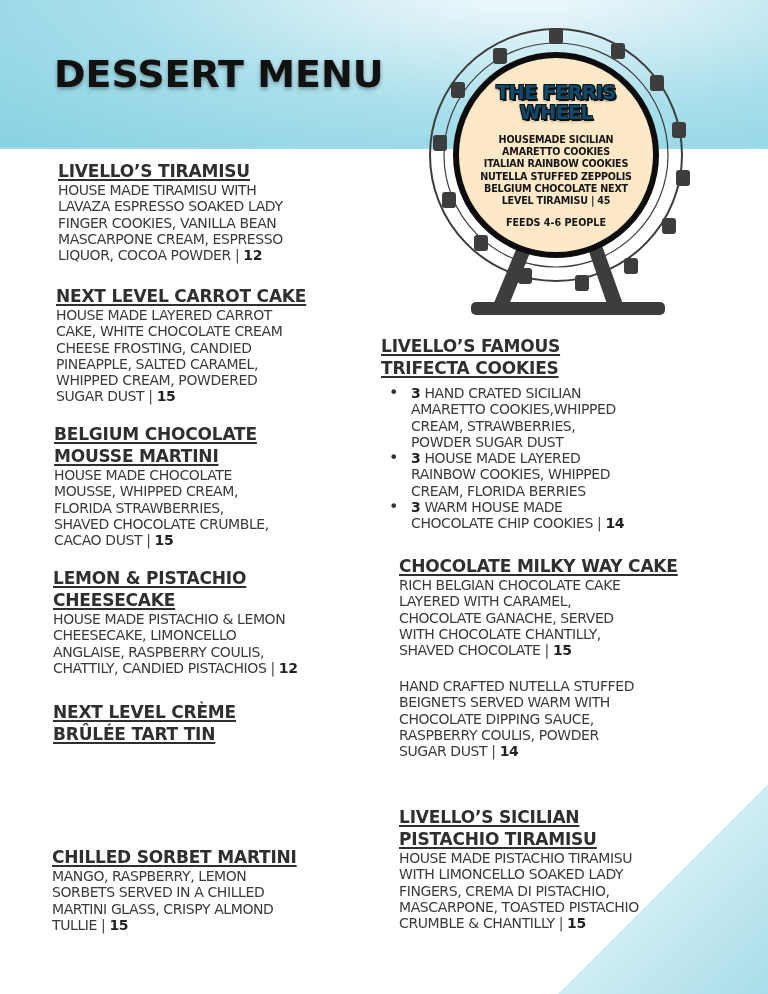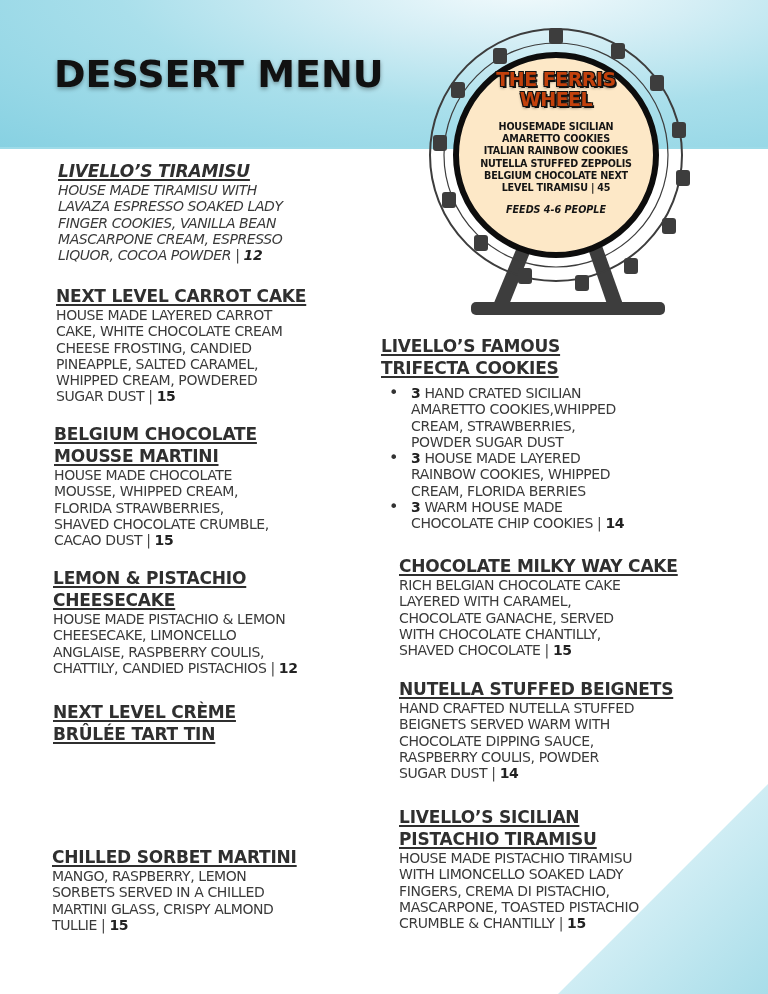--- a/index.html
+++ b/index.html
@@ -45,31 +45,31 @@
   .qty { font-weight: bold; color: #222; }
 
   .wheel-wrap { position: absolute; left: 425px; top: 10px; width: 280px; height: 310px; }
   .wheel-svg { position: absolute; left: 0; top: 0; }
   .wheel-center {
     position: absolute; left: 28px; top: 42px; width: 206px; height: 206px;
     border-radius: 50%; background: #fde8c7; border: 6px solid #0d0d0d;
     box-sizing: border-box; text-align: center;
   }
   .wheel-title {
-    margin-top: 11px; font-weight: bold; font-size: 19px; line-height: 20px;
-    color: #c2410c; letter-spacing: -0.5px;
+    margin-top: 24px; font-weight: bold; font-size: 19px; line-height: 20px;
+    color: #0c4a6e; letter-spacing: -0.5px;
     text-shadow: 2px 2px 0 #111, -1px -1px 0 #111, 1px -1px 0 #111, -1px 1px 0 #111, 0 2px 3px rgba(0,0,0,0.5);
     white-space: pre-line;
   }
   .wheel-items {
     margin-top: 12px; font-weight: bold; font-size: 9.6px; line-height: 12.2px;
     color: #151515; white-space: pre-line; letter-spacing: -0.2px;
   }
   .wheel-note {
-    margin-top: 10px; font-weight: bold; font-style: italic; font-size: 9.6px; color: #151515;
+    margin-top: 10px; font-weight: bold; font-size: 9.6px; color: #151515;
   }
 </style>
 </head>
 <body>
 
 <div class="header-band"></div>
 <div class="corner-tri"></div>
 
 <h1 class="page-title">DESSERT MENU</h1>
 
@@ -134,21 +134,21 @@
     <div class="wheel-items">HOUSEMADE SICILIAN
 AMARETTO COOKIES
 ITALIAN RAINBOW COOKIES
 NUTELLA STUFFED ZEPPOLIS
 BELGIUM CHOCOLATE NEXT
 LEVEL TIRAMISU | 45</div>
     <div class="wheel-note">FEEDS 4-6 PEOPLE</div>
   </div>
 </div>
 
-<div class="item" style="left:58px; top:160px; width:320px;font-style:italic;">
+<div class="item" style="left:58px; top:160px; width:320px;">
   <p class="item-name">LIVELLO’S TIRAMISU</p>
   <p class="item-desc"><span>HOUSE MADE TIRAMISU WITH
 LAVAZA ESPRESSO SOAKED LADY
 FINGER COOKIES, VANILLA BEAN
 MASCARPONE CREAM, ESPRESSO
 LIQUOR, COCOA POWDER</span><span class="sep"> | </span><span class="price">12</span></p>
 </div>
 
 <div class="item" style="left:56px; top:285px; width:320px;">
   <p class="item-name">NEXT LEVEL CARROT CAKE</p>
@@ -211,21 +211,20 @@
 <div class="item" style="left:399px; top:555px; width:330px;">
   <p class="item-name">CHOCOLATE MILKY WAY CAKE</p>
   <p class="item-desc"><span>RICH BELGIAN CHOCOLATE CAKE
 LAYERED WITH CARAMEL,
 CHOCOLATE GANACHE, SERVED
 WITH CHOCOLATE CHANTILLY,
 SHAVED CHOCOLATE</span><span class="sep"> | </span><span class="price">15</span></p>
 </div>
 
 <div class="item" style="left:399px; top:678px; width:330px;">
-  <p class="item-name">NUTELLA STUFFED BEIGNETS</p>
   <p class="item-desc"><span>HAND CRAFTED NUTELLA STUFFED
 BEIGNETS SERVED WARM WITH
 CHOCOLATE DIPPING SAUCE,
 RASPBERRY COULIS, POWDER
 SUGAR DUST</span><span class="sep"> | </span><span class="price">14</span></p>
 </div>
 
 <div class="item" style="left:399px; top:806px; width:340px;">
   <p class="item-name">LIVELLO’S SICILIAN
 PISTACHIO TIRAMISU</p>

